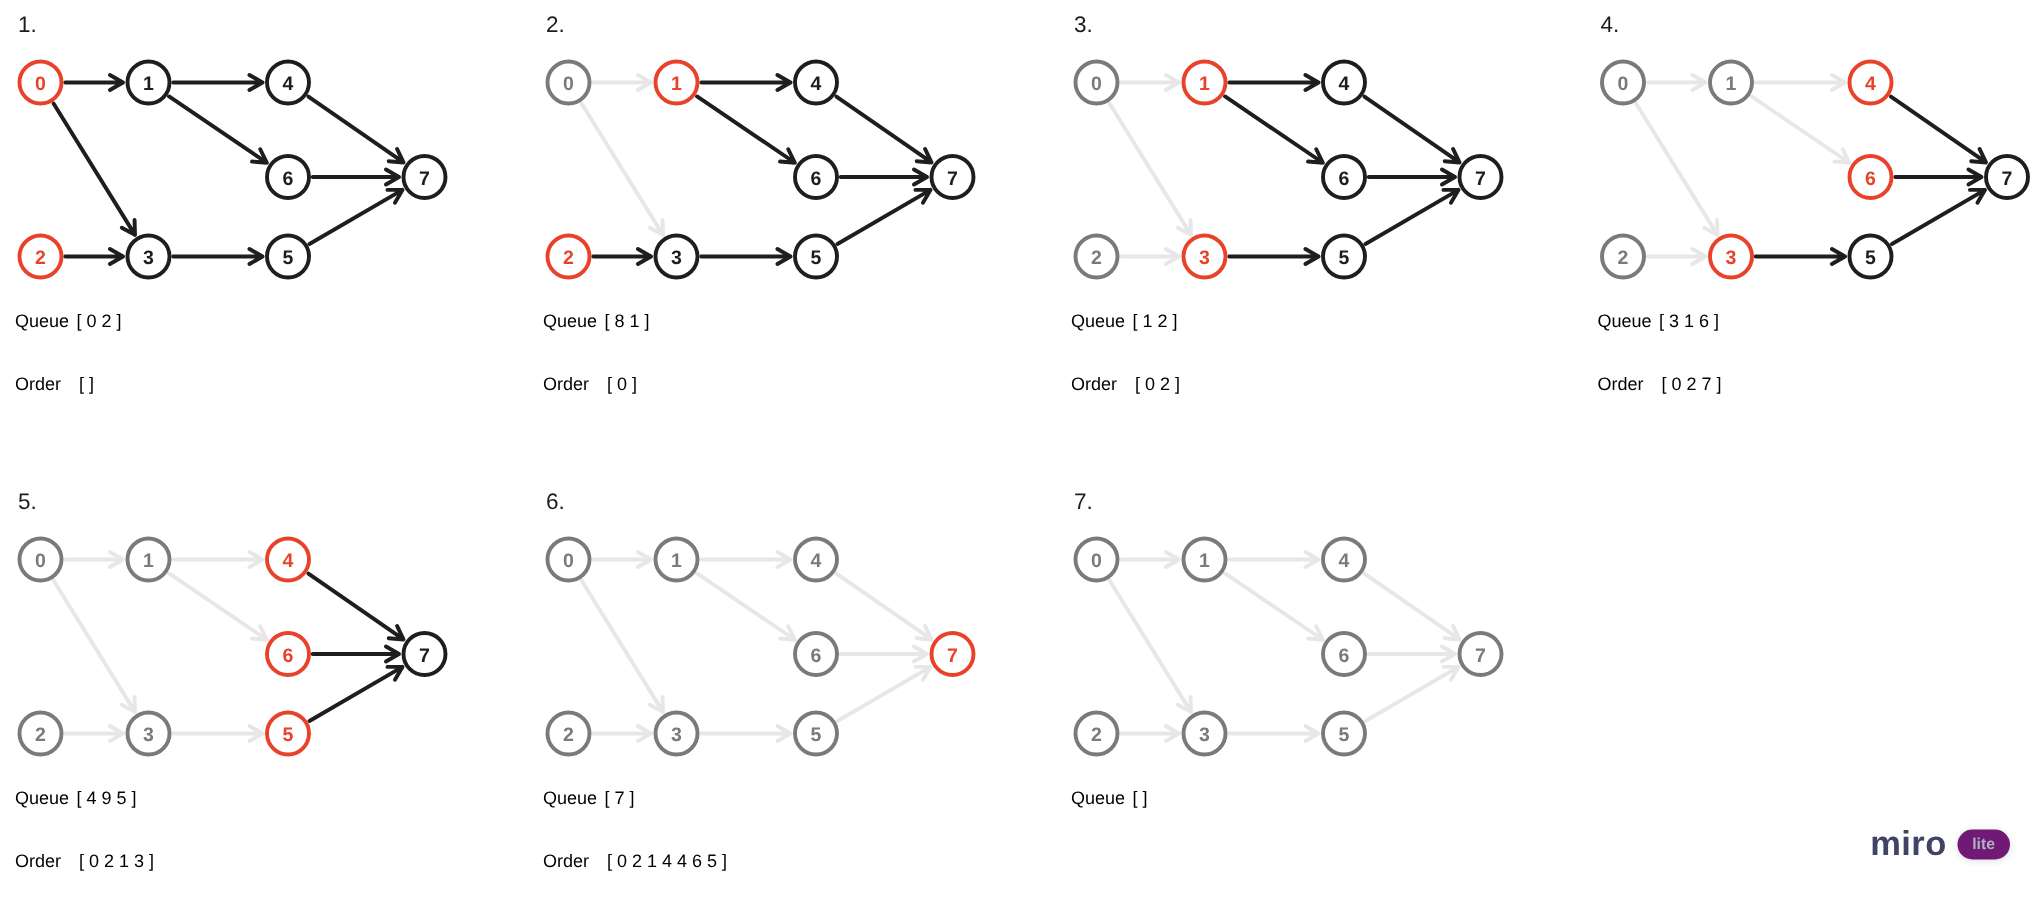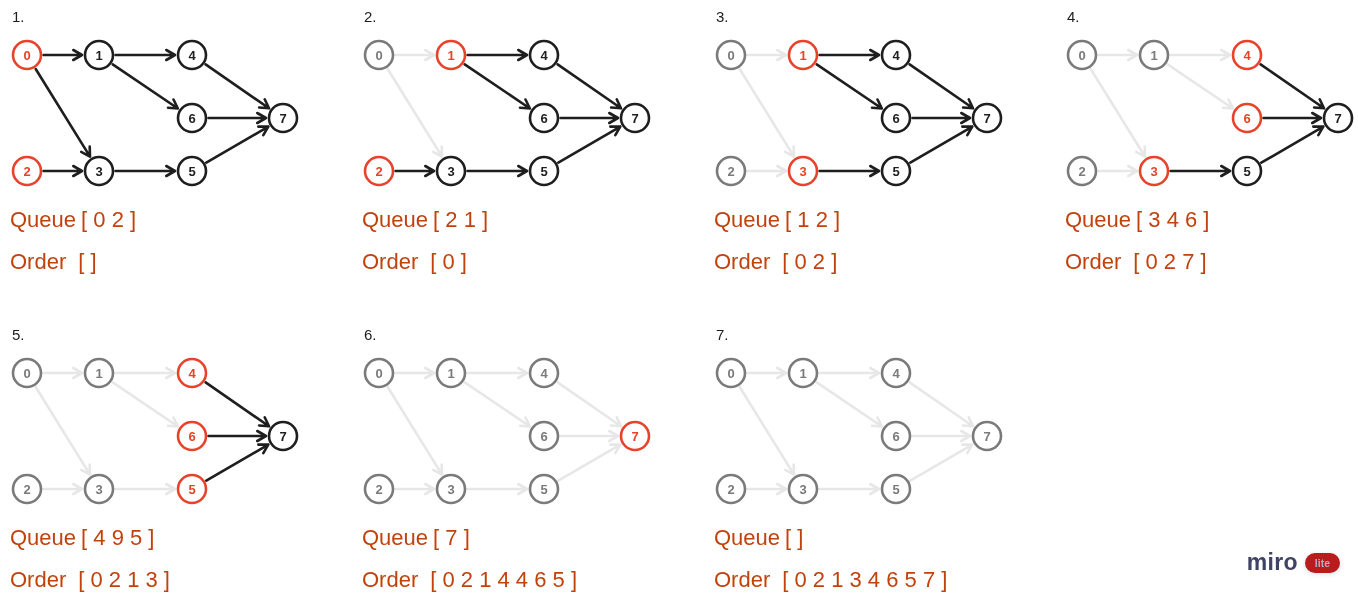--- a/index.html
+++ b/index.html
@@ -10,35 +10,35 @@
   }
   .board { position:relative; width:1358px; height:599px; background:#ffffff; }
   .panel { position:absolute; width:345px; height:300px; }
   .step-label {
     position:absolute; left:12px; top:6px;
     font-size:15px; color:#1c1c1c;
   }
   svg.graph { position:absolute; left:0px; top:30px; overflow:visible; }
   .status {
     position:absolute; left:10px;
-    font-size:22px; color:#c2410c; white-space:pre;
+    font-size:12px; color:#000000; white-space:pre;
   }
   .status.queue { top:205px; }
   .status.order { top:247px; }
   .status .lbl { margin-right:5px; }
   .status.order .lbl { margin-right:12px;margin-top:19px; }
   .logo {
     position:absolute; right:18px; bottom:23px;
     display:flex; align-items:center; gap:7px;
   }
   .logo-text {
     font-size:23px; font-weight:bold; color:#3f4366; letter-spacing:0.3px;
   }
   .logo-badge {
-    background:#b91c1c; border-radius:13px; padding:4px 10px;
+    background:#701a75; border-radius:13px; padding:4px 10px;
     font-size:10.5px; font-weight:bold; color:#adb3c2;
     box-shadow:0 1px 5px rgba(60,70,100,0.18);
   }
 </style>
 </head>
 <body>
 
 <div class="board">
 
   <div class="logo">
@@ -132,21 +132,21 @@
         </g>
         <g>
           <circle cx="99" cy="139" r="14" fill="#ffffff" stroke="#1e1e1e" stroke-width="2.6"></circle>
           <text x="99" y="139.5" text-anchor="middle" dominant-baseline="central" font-size="13" font-weight="bold" fill="#1e1e1e">3</text>
         </g>
         <g>
           <circle cx="192" cy="139" r="14" fill="#ffffff" stroke="#1e1e1e" stroke-width="2.6"></circle>
           <text x="192" y="139.5" text-anchor="middle" dominant-baseline="central" font-size="13" font-weight="bold" fill="#1e1e1e">5</text>
         </g>
       </svg>
-      <div class="status queue"><span class="lbl">Queue</span><span class="val">[ 2 1 ]</span></div>
+      <div class="status queue"><span class="lbl">Queue</span><span class="val">[ 8 1 ]</span></div>
       <div class="status order"><span class="lbl">Order</span><span class="val">[ 0 ]</span></div>
     </div>
     <div class="panel" style="left: 704px; top: 2px;">
       <div class="step-label">3.</div>
       <svg class="graph" width="312" height="168" viewBox="0 0 312 168">
         <path d="M43.5,23L82,23M73.3,28L82,23L73.3,18" fill="none" stroke="#e7e7e7" stroke-width="2.6" stroke-linecap="round" stroke-linejoin="round"></path>
         <path d="M35.7,37L90,124.6M81.2,119.8L90,124.6L89.7,114.6" fill="none" stroke="#e7e7e7" stroke-width="2.6" stroke-linecap="round" stroke-linejoin="round"></path>
         <path d="M43.5,139L82,139M73.3,144L82,139L73.3,134" fill="none" stroke="#e7e7e7" stroke-width="2.6" stroke-linecap="round" stroke-linejoin="round"></path>
         <path d="M115.5,23L175,23M166.3,28L175,23L166.3,18" fill="none" stroke="#1e1e1e" stroke-width="2.6" stroke-linecap="round" stroke-linejoin="round"></path>
         <path d="M205.6,32.4L269,76.3M259.1,75.5L269,76.3L264.7,67.3" fill="none" stroke="#1e1e1e" stroke-width="2.6" stroke-linecap="round" stroke-linejoin="round"></path>
@@ -228,21 +228,21 @@
         </g>
         <g>
           <circle cx="99" cy="139" r="14" fill="#ffffff" stroke="#e8432a" stroke-width="2.6"></circle>
           <text x="99" y="139.5" text-anchor="middle" dominant-baseline="central" font-size="13" font-weight="bold" fill="#e8432a">3</text>
         </g>
         <g>
           <circle cx="192" cy="139" r="14" fill="#ffffff" stroke="#1e1e1e" stroke-width="2.6"></circle>
           <text x="192" y="139.5" text-anchor="middle" dominant-baseline="central" font-size="13" font-weight="bold" fill="#1e1e1e">5</text>
         </g>
       </svg>
-      <div class="status queue"><span class="lbl">Queue</span><span class="val">[ 3 4 6 ]</span></div>
+      <div class="status queue"><span class="lbl">Queue</span><span class="val">[ 3 1 6 ]</span></div>
       <div class="status order"><span class="lbl">Order</span><span class="val">[ 0 2 7 ]</span></div>
     </div>
     <div class="panel" style="left: 0px; top: 320px;">
       <div class="step-label">5.</div>
       <svg class="graph" width="312" height="168" viewBox="0 0 312 168">
         <path d="M43.5,23L82,23M73.3,28L82,23L73.3,18" fill="none" stroke="#e7e7e7" stroke-width="2.6" stroke-linecap="round" stroke-linejoin="round"></path>
         <path d="M115.5,23L175,23M166.3,28L175,23L166.3,18" fill="none" stroke="#e7e7e7" stroke-width="2.6" stroke-linecap="round" stroke-linejoin="round"></path>
         <path d="M112.7,32.3L177.9,76.5M168,75.7L177.9,76.5L173.5,67.5" fill="none" stroke="#e7e7e7" stroke-width="2.6" stroke-linecap="round" stroke-linejoin="round"></path>
         <path d="M35.7,37L90,124.6M81.2,119.8L90,124.6L89.7,114.6" fill="none" stroke="#e7e7e7" stroke-width="2.6" stroke-linecap="round" stroke-linejoin="round"></path>
         <path d="M43.5,139L82,139M73.3,144L82,139L73.3,134" fill="none" stroke="#e7e7e7" stroke-width="2.6" stroke-linecap="round" stroke-linejoin="round"></path>
@@ -373,15 +373,14 @@
         <g>
           <circle cx="99" cy="139" r="14" fill="#ffffff" stroke="#7a7a7a" stroke-width="2.6"></circle>
           <text x="99" y="139.5" text-anchor="middle" dominant-baseline="central" font-size="13" font-weight="bold" fill="#7a7a7a">3</text>
         </g>
         <g>
           <circle cx="192" cy="139" r="14" fill="#ffffff" stroke="#7a7a7a" stroke-width="2.6"></circle>
           <text x="192" y="139.5" text-anchor="middle" dominant-baseline="central" font-size="13" font-weight="bold" fill="#7a7a7a">5</text>
         </g>
       </svg>
       <div class="status queue"><span class="lbl">Queue</span><span class="val">[ ]</span></div>
-      <div class="status order"><span class="lbl">Order</span><span class="val">[ 0 2 1 3 4 6 5 7 ]</span></div>
     </div>
   </div>
 
 </body></html>

